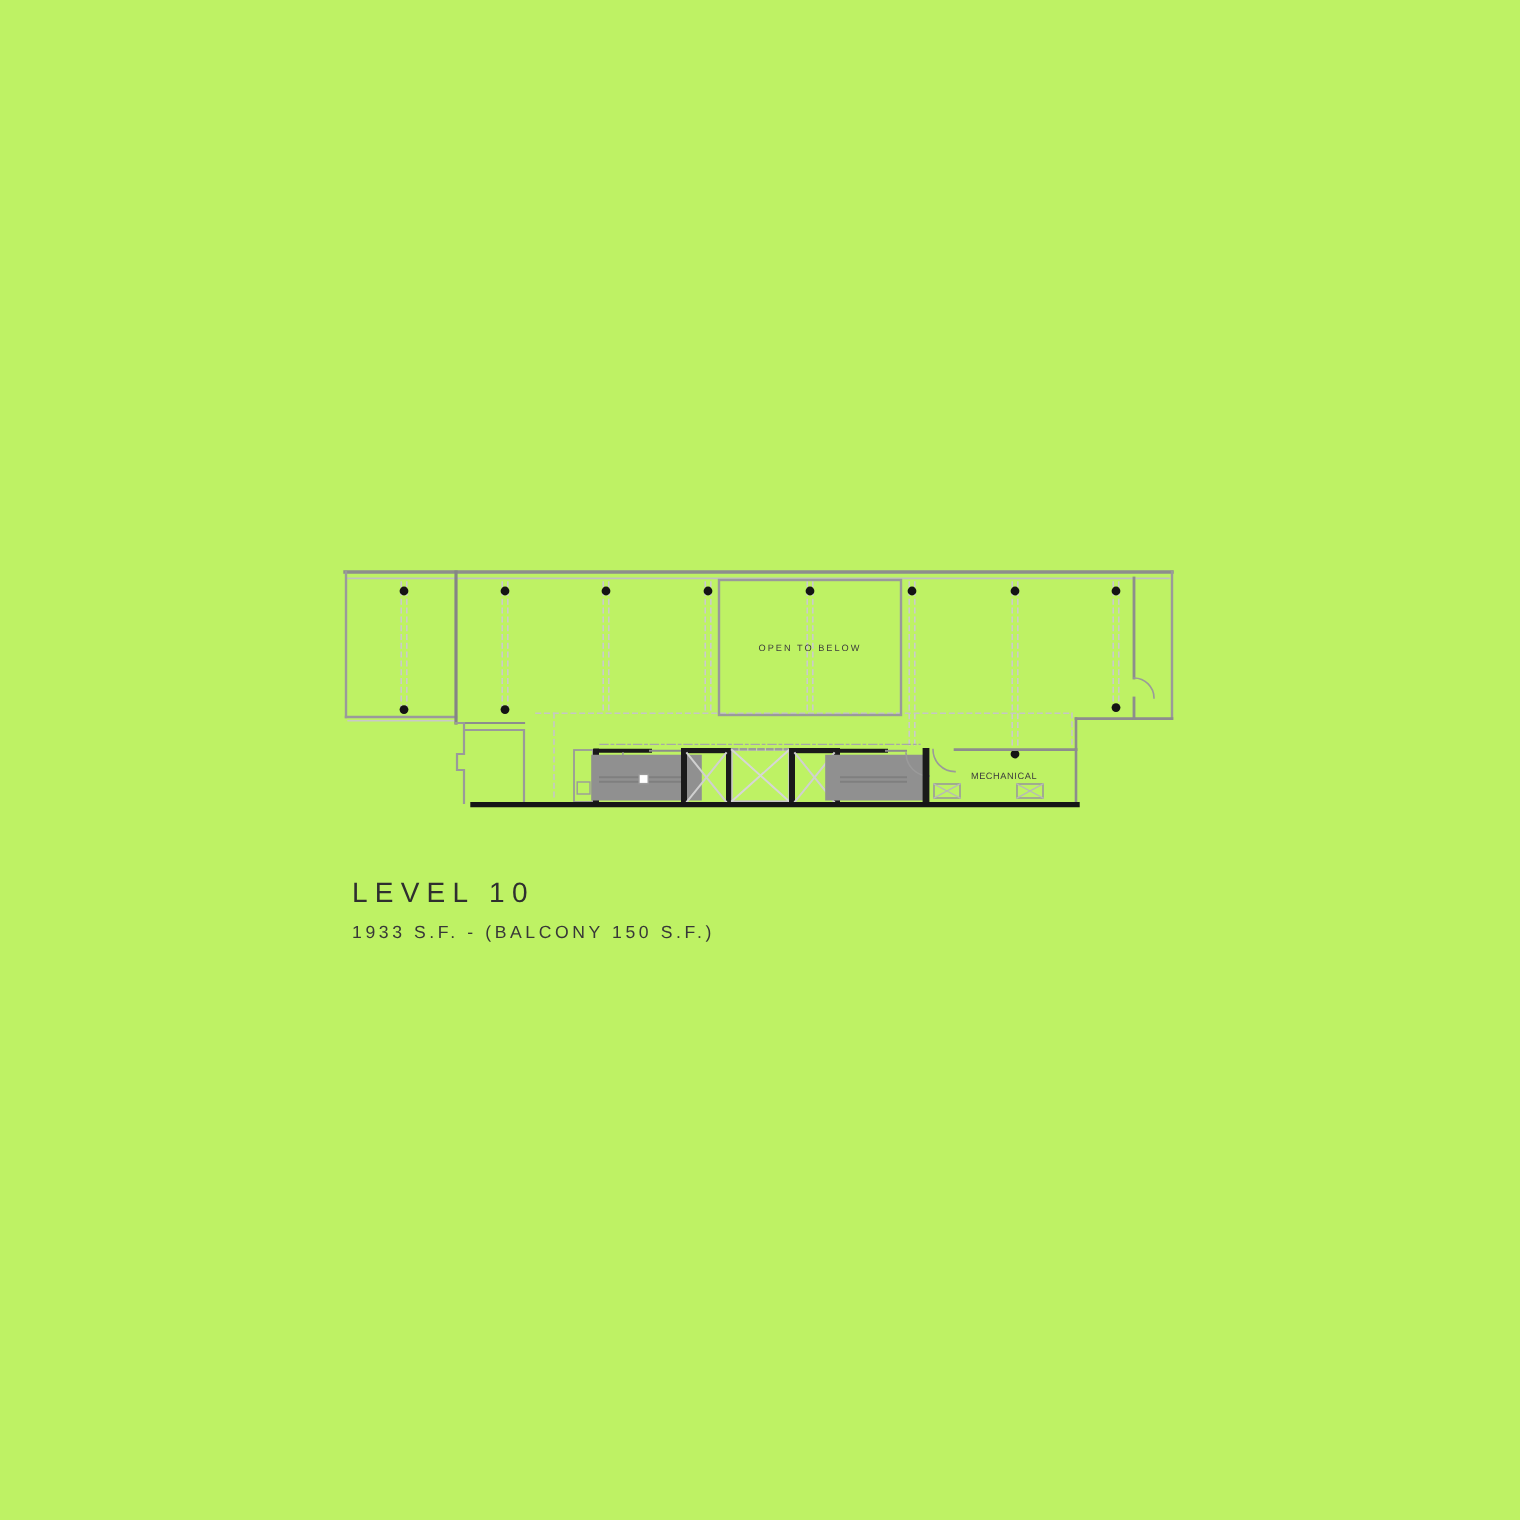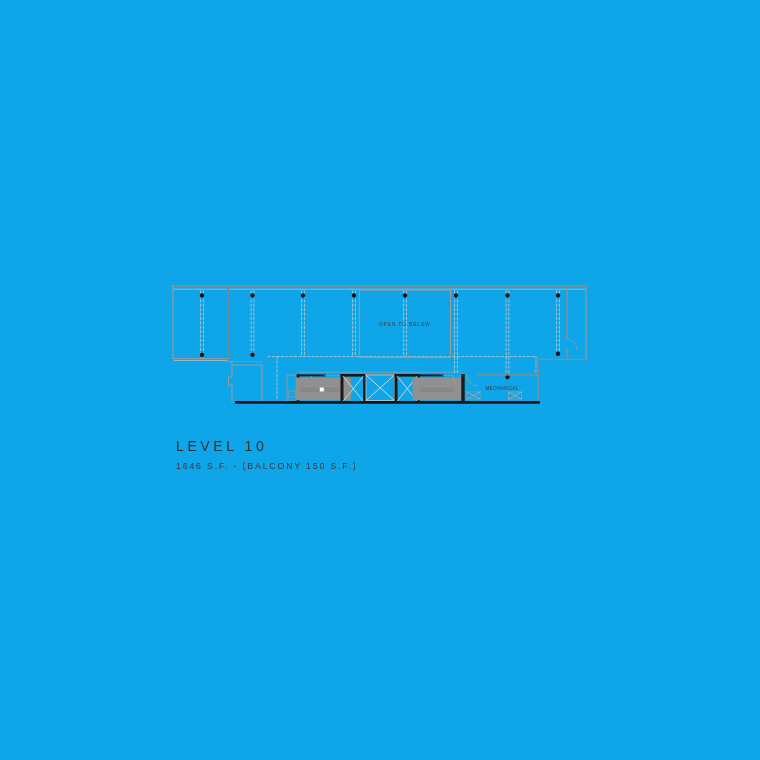--- a/index.html
+++ b/index.html
@@ -5,21 +5,21 @@
   html, body {
     margin: 0;
     padding: 0;
     background: #ffffff;
     font-family: "Liberation Sans", sans-serif;
   }
   .canvas {
     position: relative;
     width: 760px;
     height: 760px;
-    background: #0ea5e9;
+    background: #bef264;
     overflow: hidden;
     text-decoration: underline;
   }
   .plan-svg {
     position: absolute;
     left: 0;
     top: 0;
   }
   .caption {
     position: absolute;
@@ -180,16 +180,16 @@
         <rect x="508.5" y="392" width="13" height="7"></rect>
         <path d="M 508.5 392 L 521.5 399 M 521.5 392 L 508.5 399" stroke="#b8b8b8" stroke-width="0.7"></path>
       </g>
     </g>
 
     <line x1="236.5" y1="402.3" x2="538.5" y2="402.3" stroke="#161616" stroke-width="2.7"></line>
   </svg>
 
   <div class="caption">
     <div class="caption-title">LEVEL 10</div>
-    <div class="caption-area">1646 S.F. - (BALCONY 150 S.F.)</div>
+    <div class="caption-area">1933 S.F. - (BALCONY 150 S.F.)</div>
   </div>
 
 </div>
 
 </body></html>

